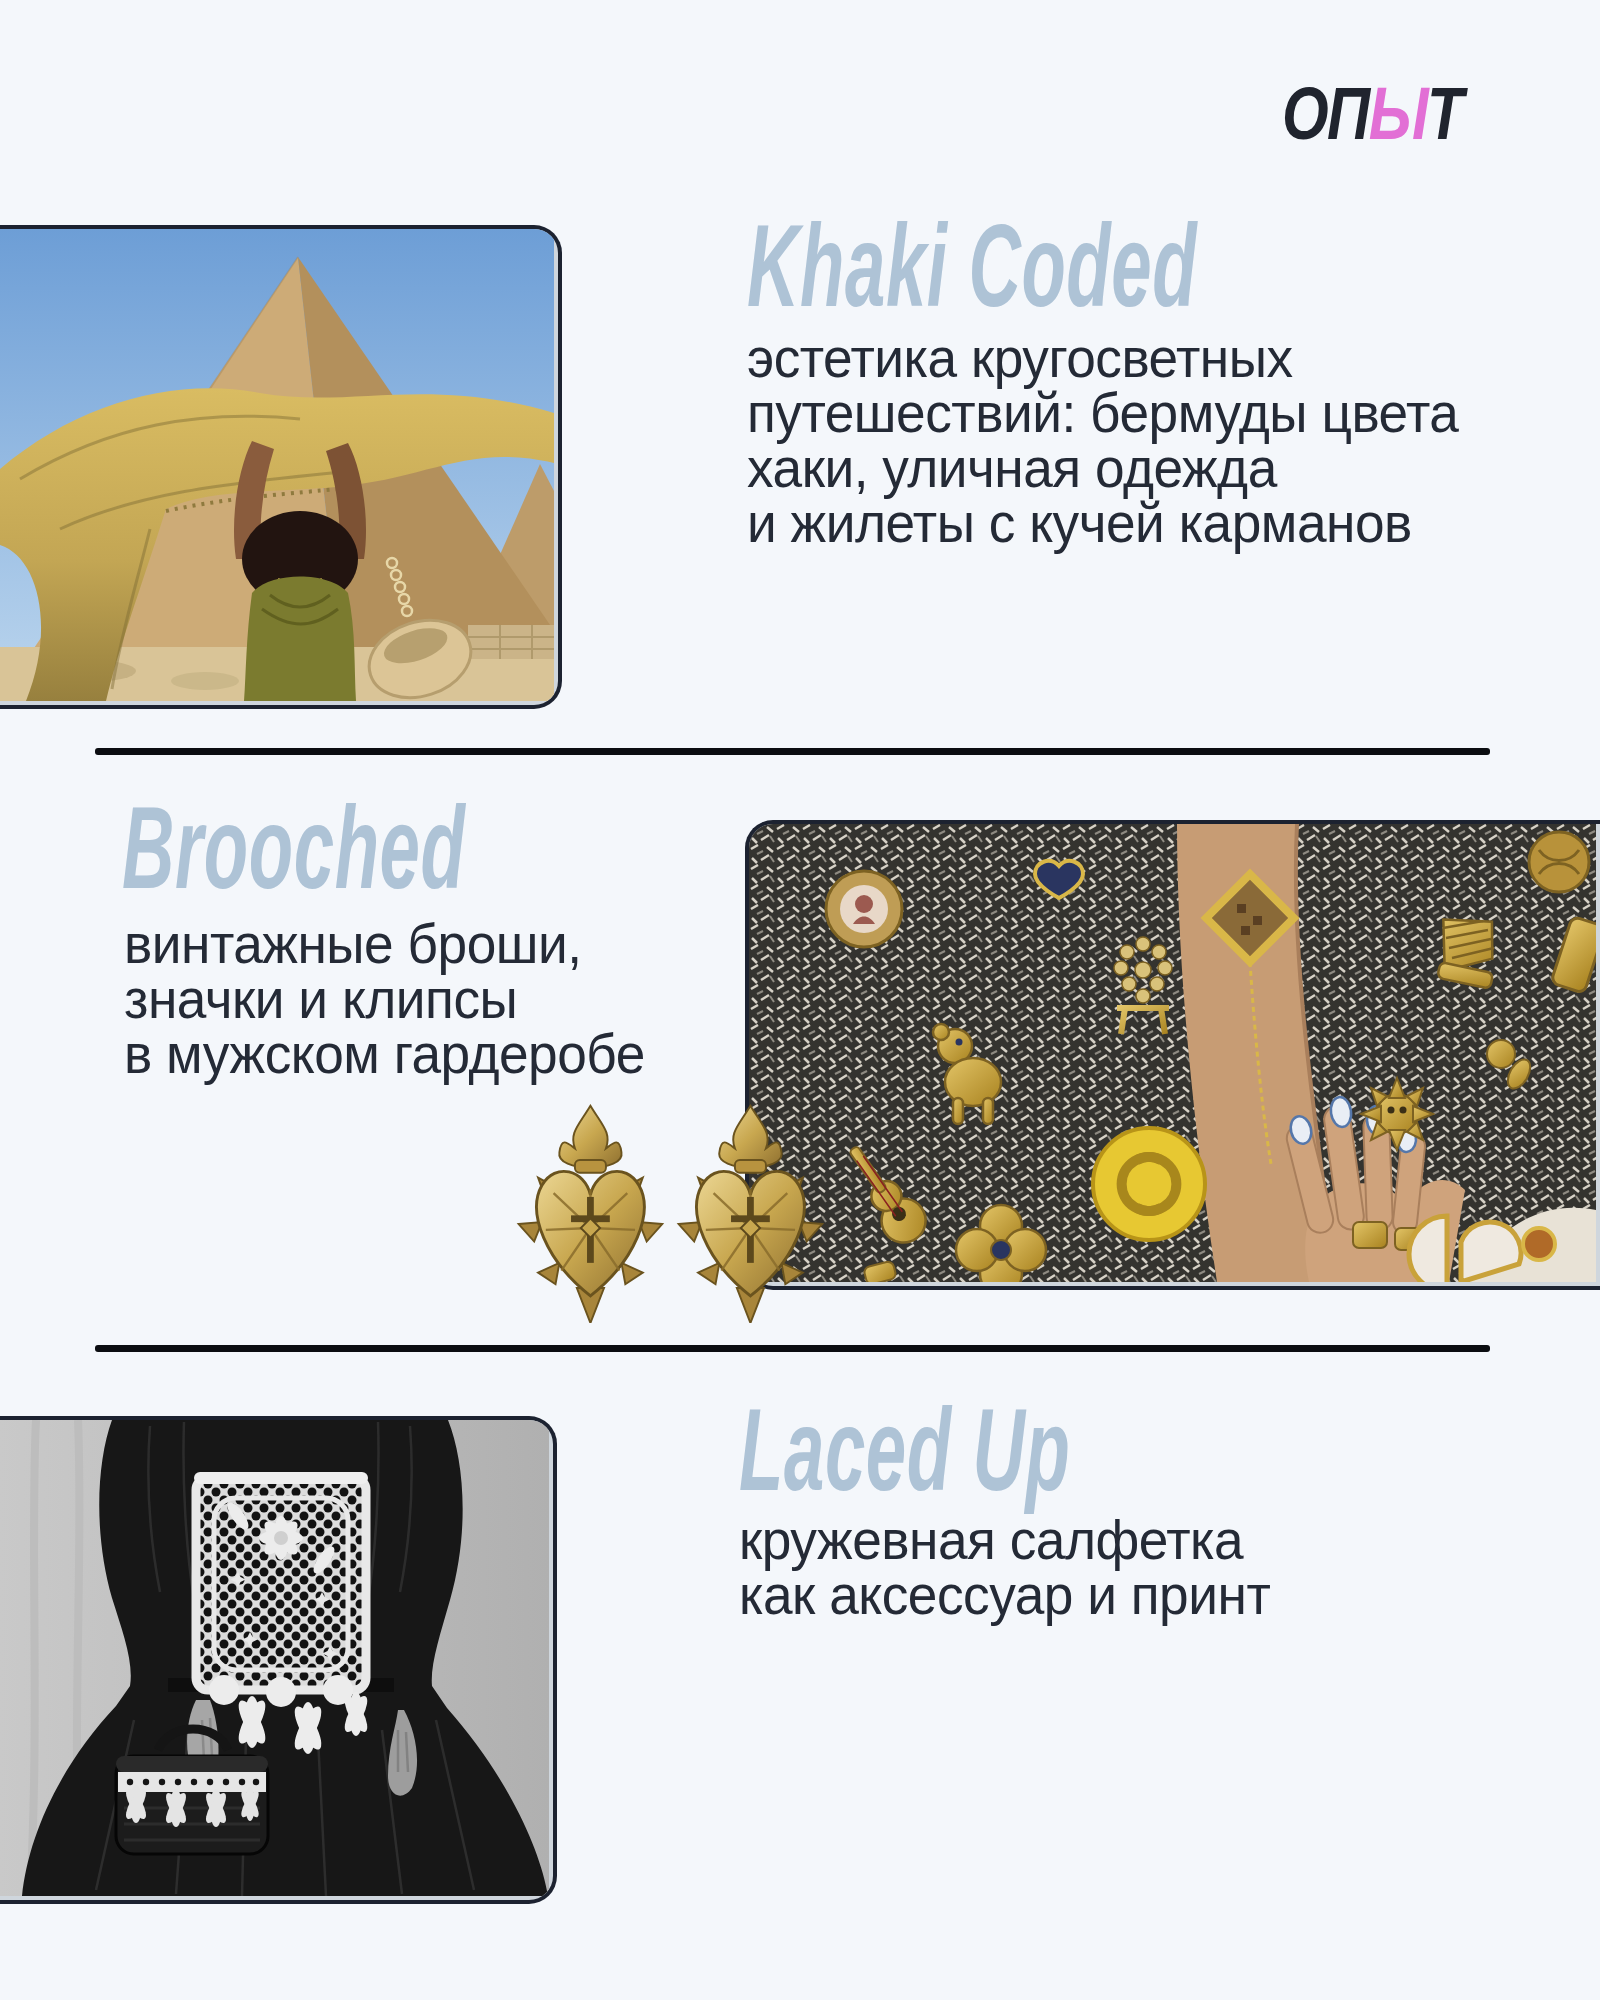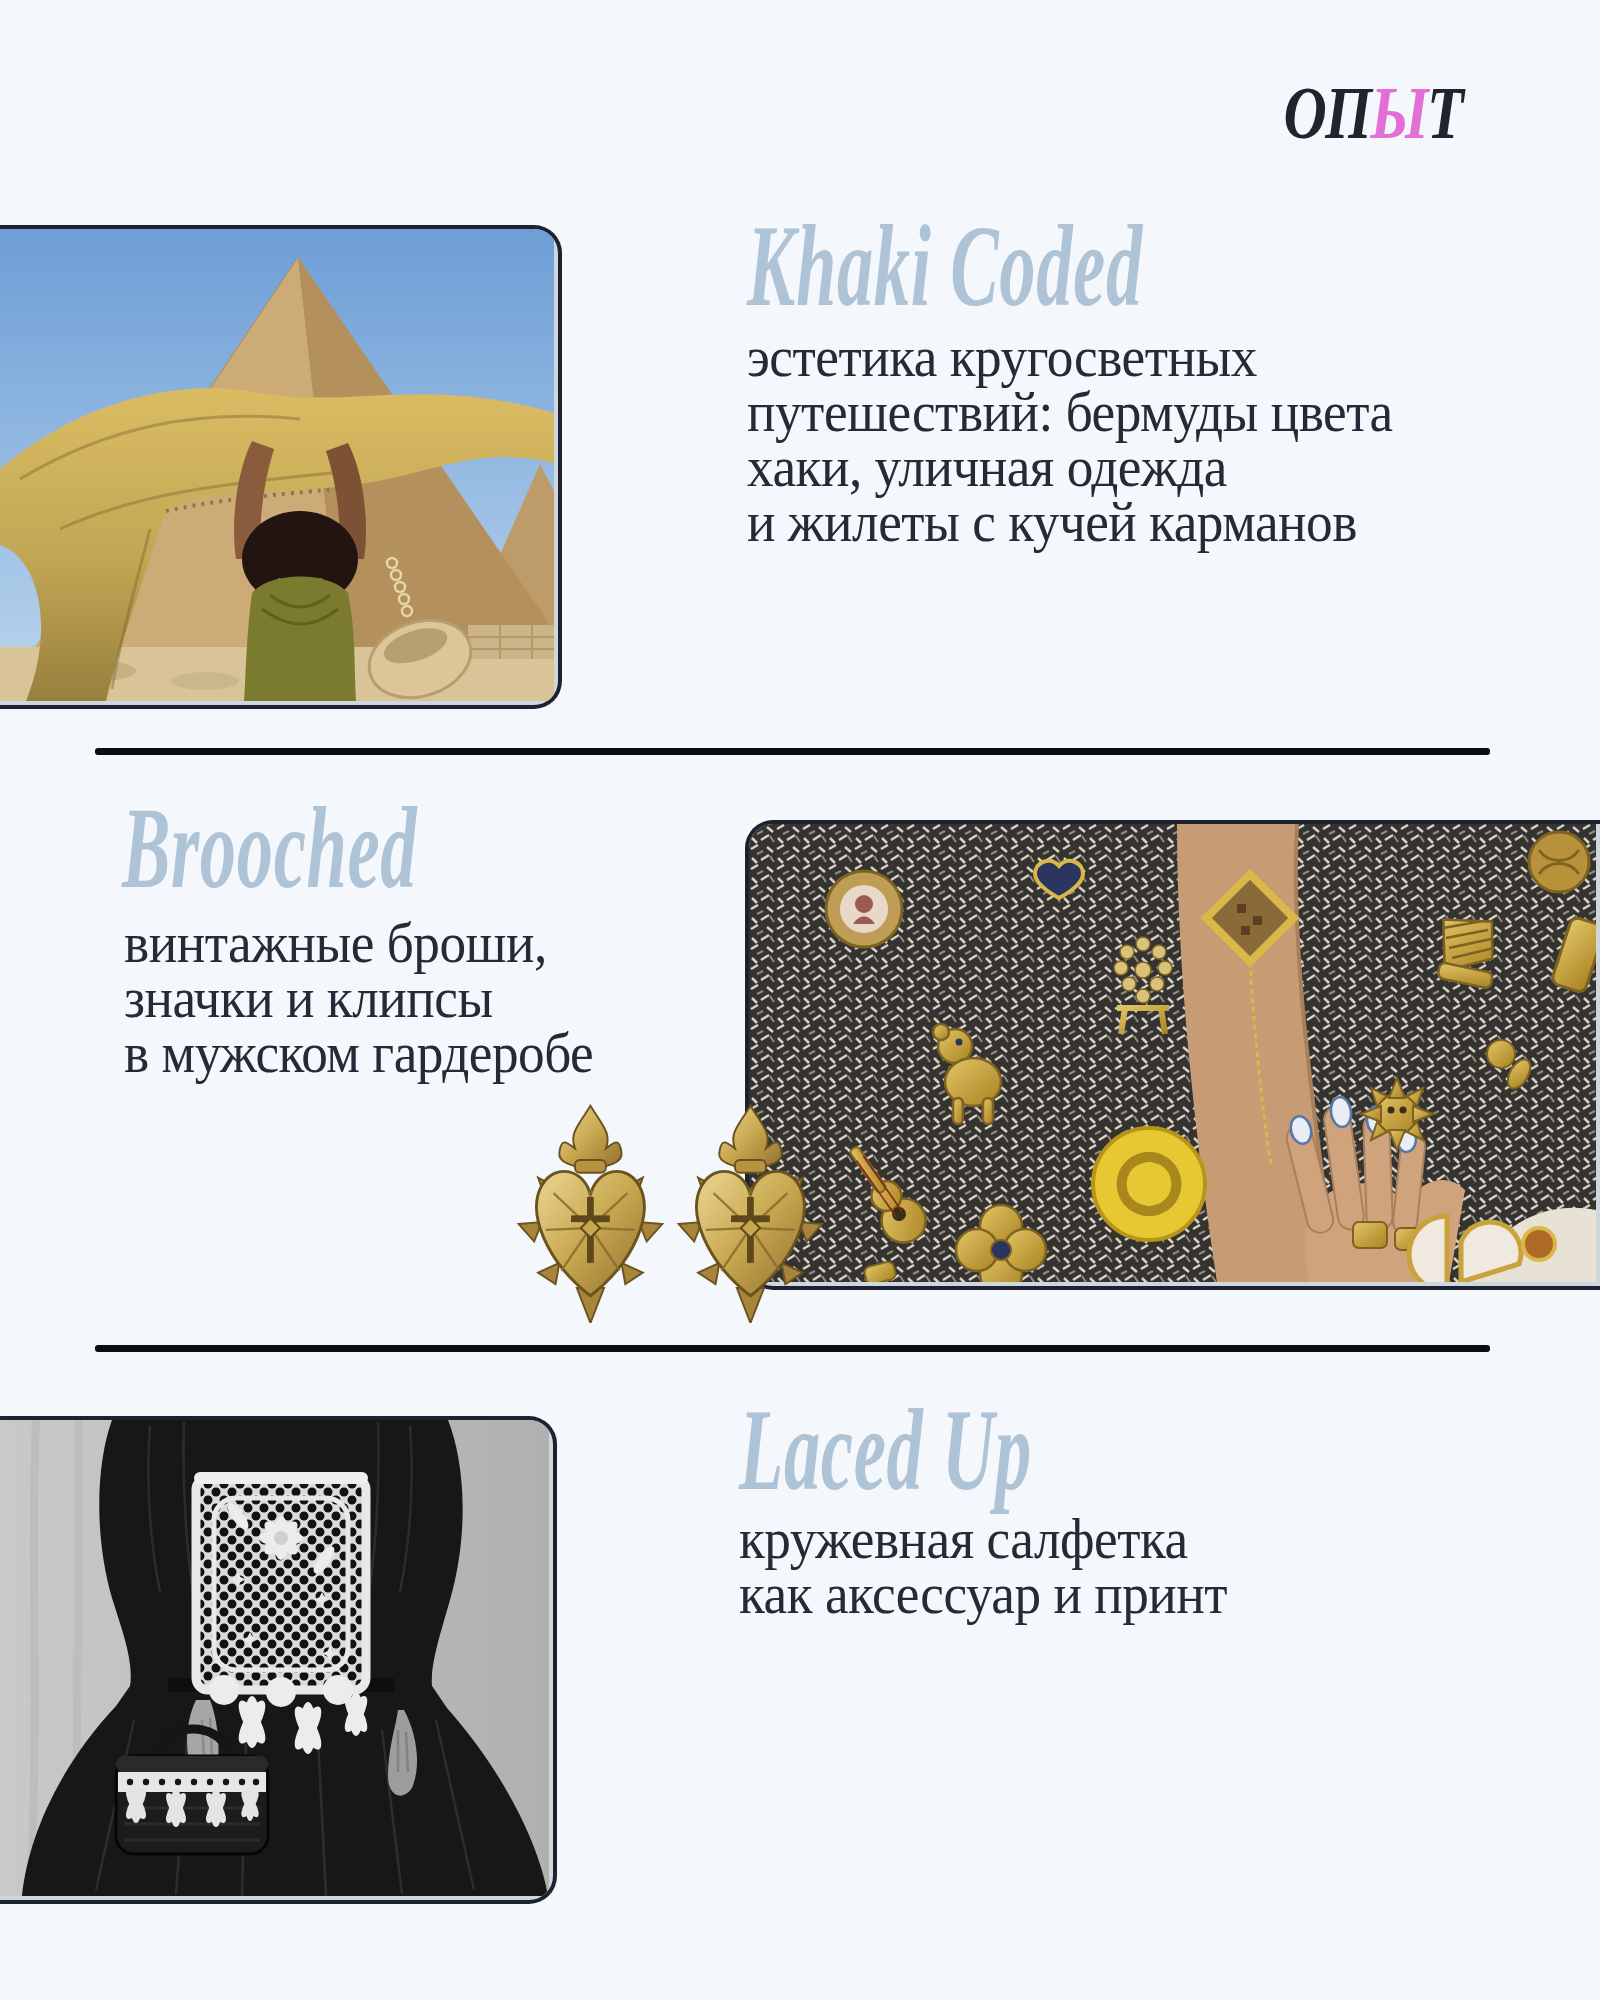--- a/index.html
+++ b/index.html
@@ -1,19 +1,19 @@
 <!DOCTYPE html>
 <html><head>
 <meta charset="utf-8">
 <style>
   html,body{margin:0;padding:0;background:#e9edf2;}
   #canvas{
     position:relative;width:1600px;height:2000px;overflow:hidden;
     background:#f4f7fb;
-    font-family:Liberation Serif, serif;
+    font-family:Liberation Sans, sans-serif;
   }
   .abs{position:absolute;}
   
   .logo{
     top:70px;right:138px;
     font-size:75px;font-weight:bold;font-style:italic;
     letter-spacing:-2px;white-space:nowrap;
     transform:scaleX(0.80);transform-origin:100% 0;
   }
   .logo-dark{color:#20242e;}

